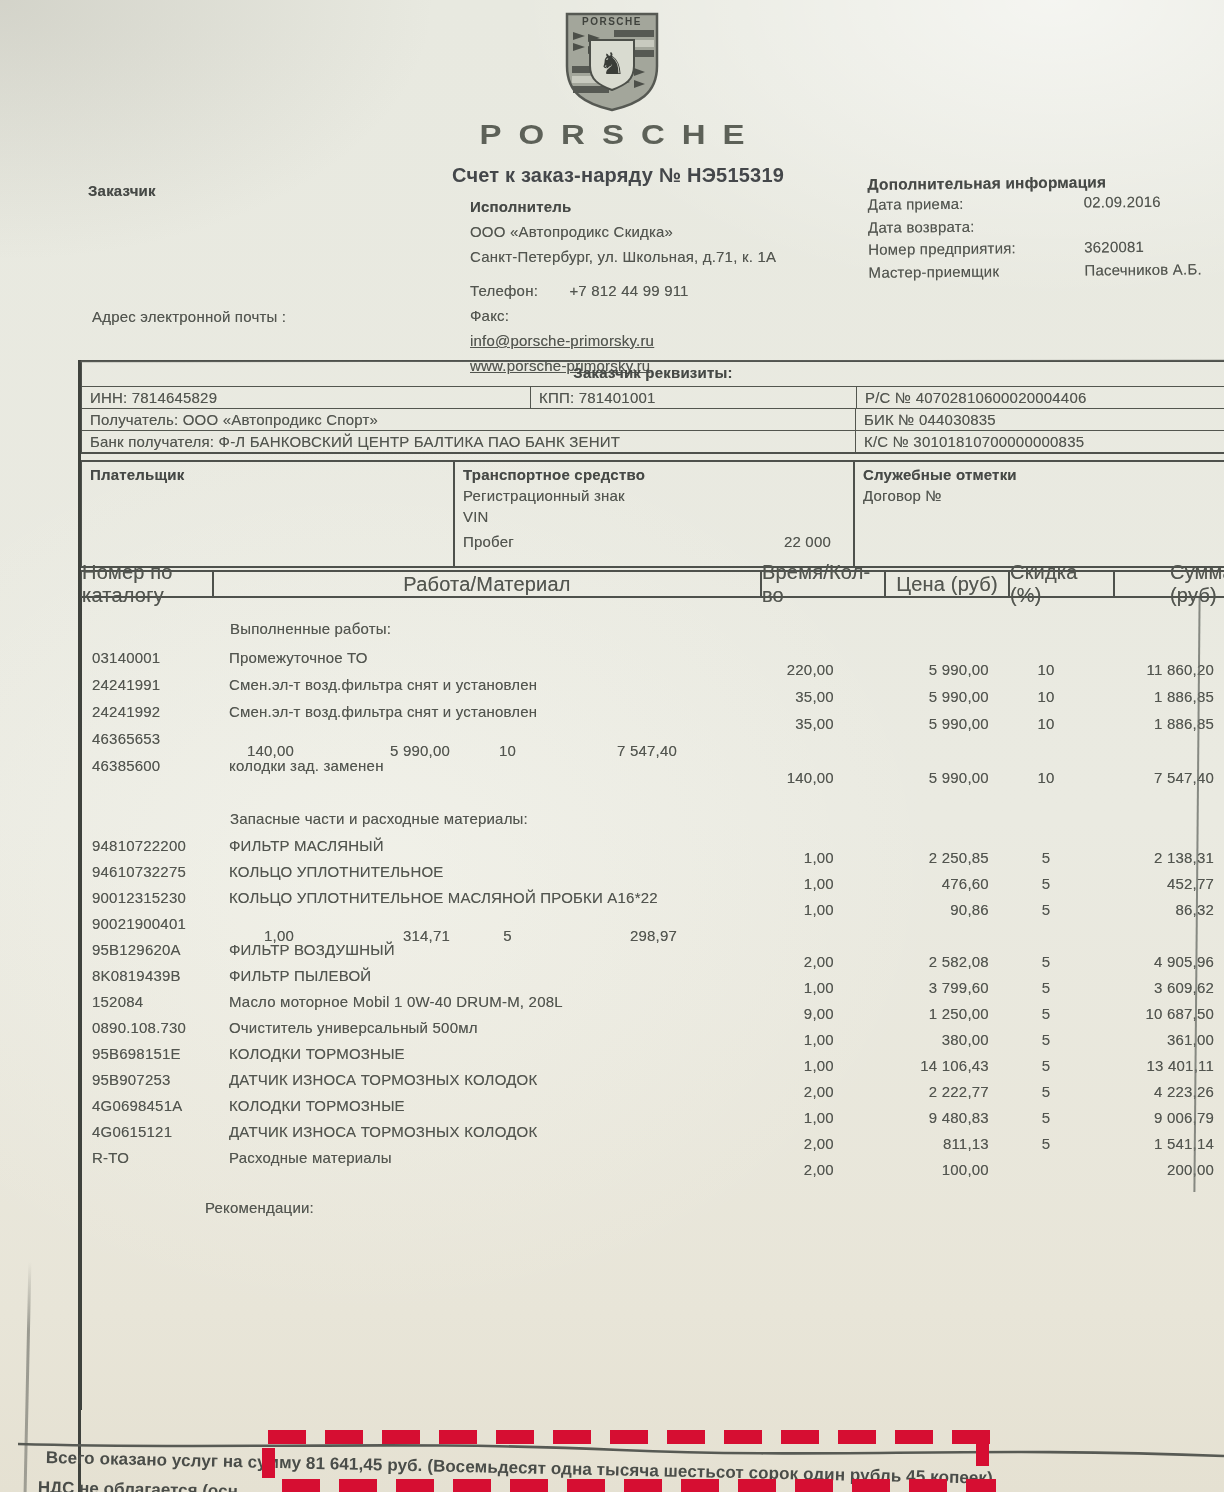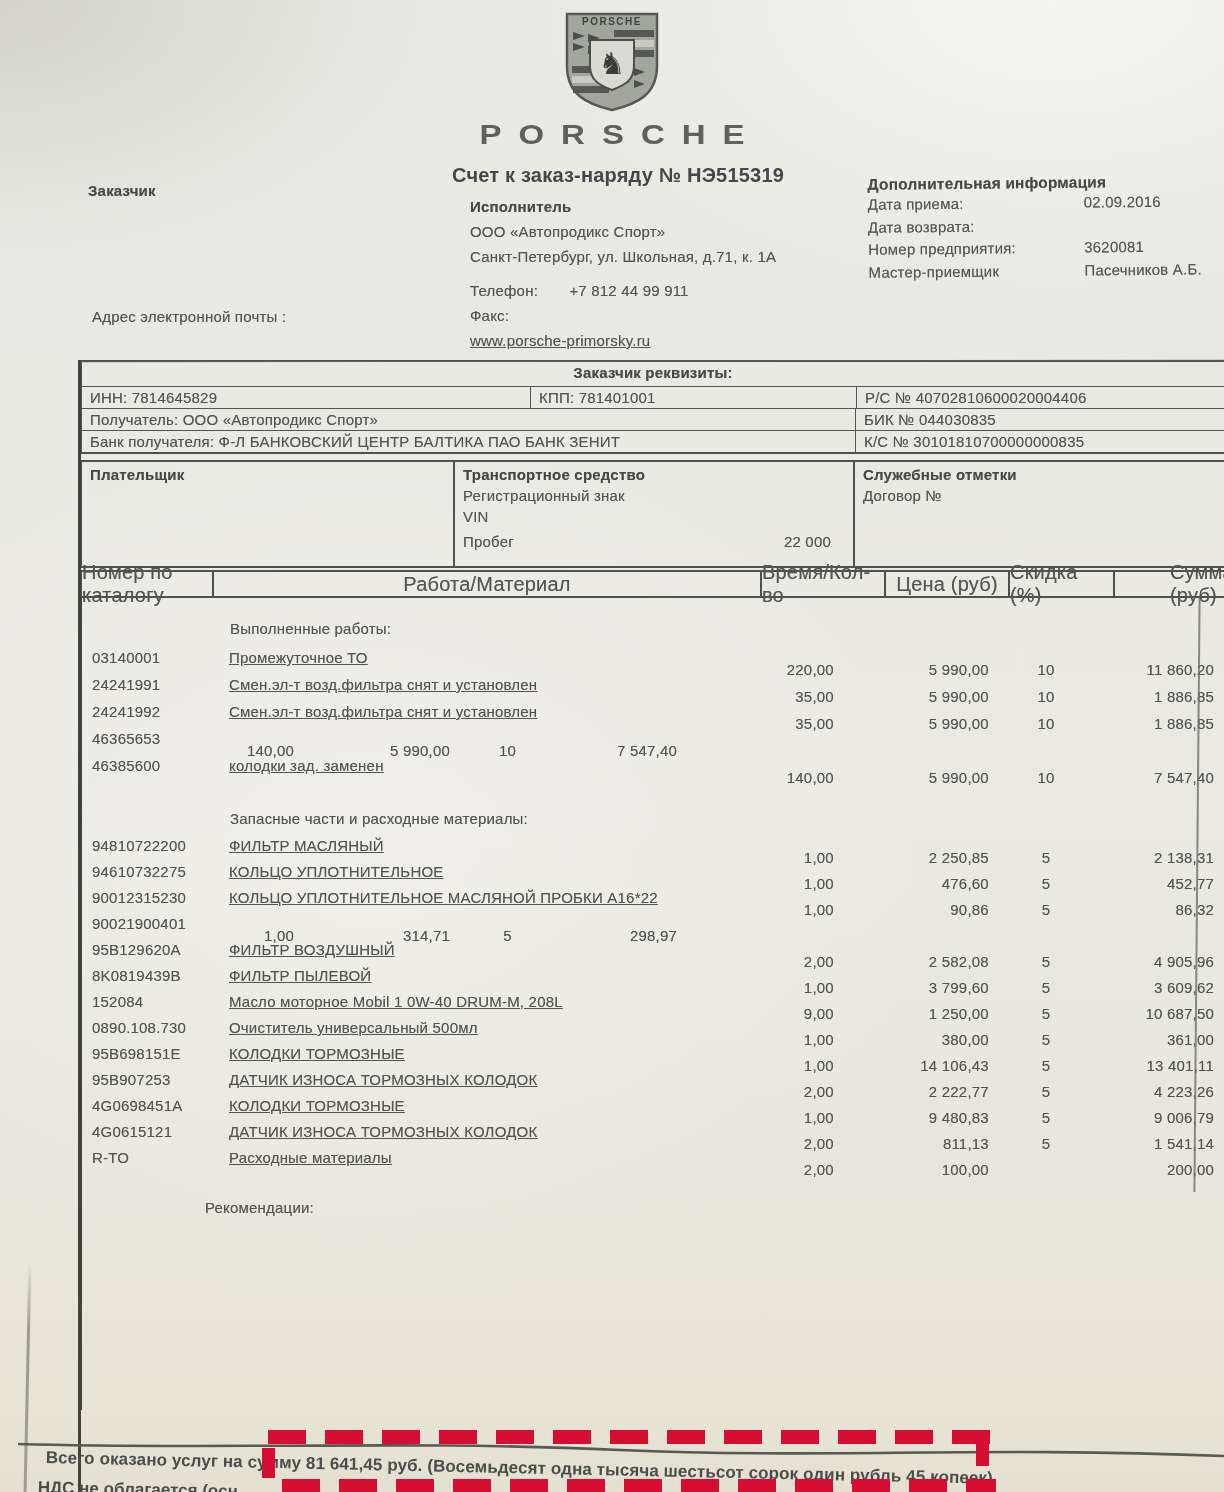--- a/index.html
+++ b/index.html
@@ -61,21 +61,21 @@
   .works-label{padding-top:22px;}
   .parts-label{padding-top:26px;}
   .rec-label{margin-left:123px;padding-top:24px;font-size:15px;}
   .rows{margin-top:12px;}
   .rows.parts{margin-top:10px;}
   .trow{display:flex;font-size:15px;}
   .works .trow{height:27px;}
   .parts .trow{height:26px;}
   .cell{white-space:nowrap;overflow:visible;}
   .c-code{width:130px;padding-left:10px;box-sizing:border-box;}
-  .c-name{width:546px;padding-left:18px;box-sizing:border-box;text-decoration:underline;}
+  .c-name{width:546px;padding-left:18px;box-sizing:border-box;}
   .c-qty{width:122px;text-align:right;padding-right:40px;box-sizing:border-box;}
   .c-price{width:122px;text-align:right;padding-right:6px;box-sizing:border-box;}
   .c-disc{width:103px;text-align:center;box-sizing:border-box;}
   .c-sum{width:130px;text-align:right;padding-right:12px;box-sizing:border-box;}
   .num{transform:translateY(12px);}
   .right-edge-line{left:1196px;top:598px;width:2px;height:594px;background:#6d706a;transform:rotate(.5deg);opacity:.8;}
   .left-page-line{left:78px;top:360px;width:2.5px;height:1132px;background:#3f423d;}
   .left-paper-shadow{left:26px;top:1262px;width:3px;height:230px;background:linear-gradient(180deg,transparent,rgba(90,92,86,.55) 30%,rgba(90,92,86,.5));transform:rotate(1.2deg);}
   
   .footer-total{left:46px;top:1448px;width:1200px;font-size:17px;font-weight:bold;color:#4a4d49;transform:rotate(1.25deg);transform-origin:left top;white-space:nowrap;letter-spacing:.1px;}
@@ -112,27 +112,28 @@
 
   <div class="abs wordmark">PORSCHE</div>
 
   <div class="abs doc-title">Счет к заказ-наряду № НЭ515319</div>
 
   <div class="abs txt b" style="left:88px;top:182px;">Заказчик</div>
   <div class="abs txt" style="left:92px;top:308px;">Адрес электронной почты :</div>
 
   <div class="abs txt executor-block">
     <div class="b">Исполнитель</div>
-    <div>ООО «Автопродикс Спорт»</div>
+    <div>ООО «Автопродикс Скидка»</div>
     <div>Санкт-Петербург, ул. Школьная, д.71, к. 1А</div>
     <div class="phone-row">
       <span class="lab">Телефон:</span>
       <span>+7 812 44 99 911</span>
     </div>
     <div>Факс:</div>
+    <div class="u">info@porsche-primorsky.ru</div>
     <div class="u">www.porsche-primorsky.ru</div>
   </div>
 
   <div class="abs txt addinfo">
     <div class="b hdr">Дополнительная информация</div>
     <div class="row">
       <span class="lab">Дата приема:</span>
       <span>02.09.2016</span>
     </div>
     <div class="row">

